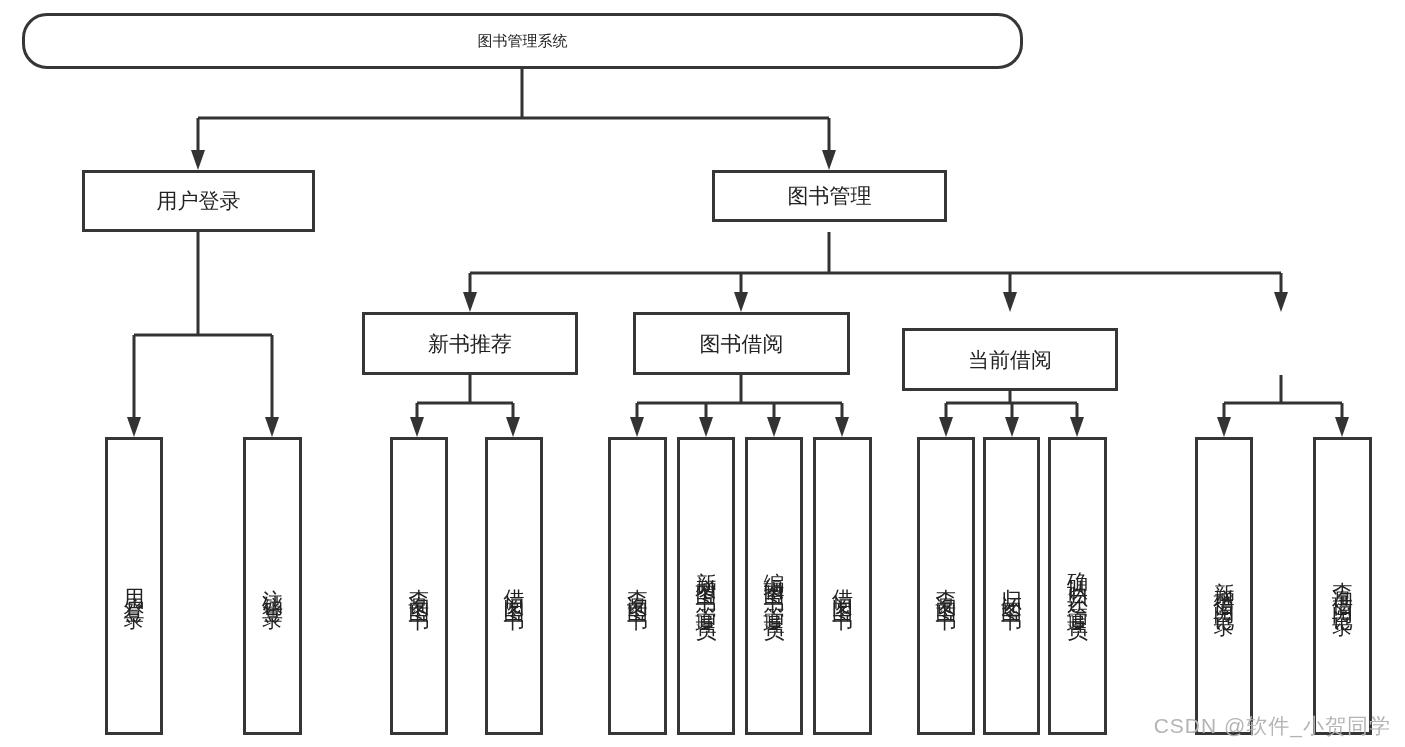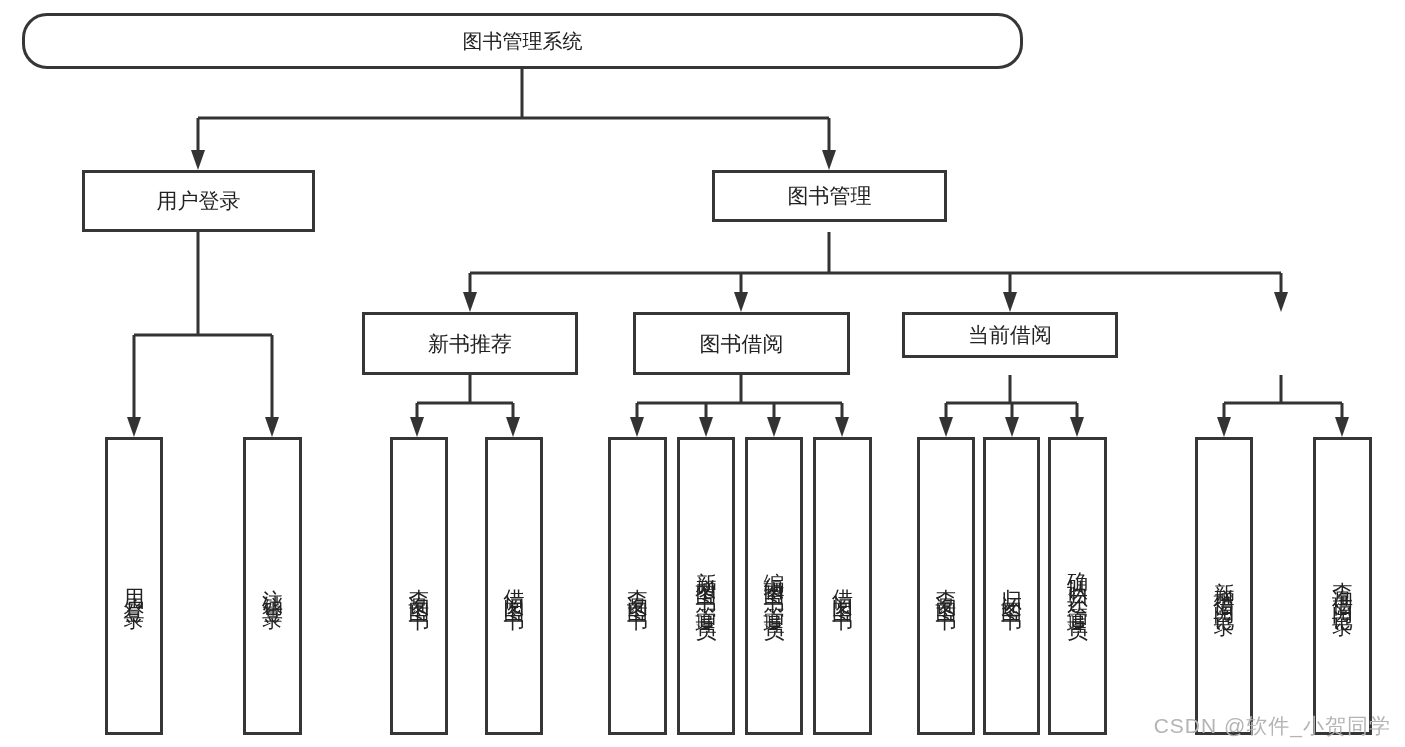--- a/index.html
+++ b/index.html
@@ -32,35 +32,35 @@
     border: 3px solid #363636;
     background: #ffffff;
     display: flex;
     align-items: center;
     justify-content: center;
     color: #222222;
     font-size: 21px;
     text-align: center;
     white-space: nowrap;
   }
-  .box.root { font-size: 20px; border-radius: 25px; }
+  .box.root { font-size: 15px; border-radius: 25px; }
   .vbox {
     writing-mode: vertical-rl;
     text-orientation: mixed;
     letter-spacing: 7px;
     white-space: normal;
     font-size: 21px;
   }
   
   .n-root   { left: 22px;   top: 13px;  width: 1001px; height: 56px; }
   .n-ulogin { left: 82px;   top: 170px; width: 233px;  height: 62px; }
   .n-bmgmt  { left: 712px;  top: 170px; width: 235px;  height: 52px; }
   .n-nbook  { left: 362px;  top: 312px; width: 216px;  height: 63px; }
   .n-bborr  { left: 633px;  top: 312px; width: 217px;  height: 63px; }
-  .n-cborr  { left: 902px;  top: 312px; width: 216px;  height: 46px; }
+  .n-cborr  { left: 902px;  top: 328px; width: 216px;  height: 63px; }
   .n-brec   { left: 1173px; top: 312px; width: 217px;  height: 63px; }
   
   .leaf { top: 437px; height: 298px; width: 58px; }
   .n-ul1 { left: 105px; }
   .n-ul2 { left: 243px; width: 59px; }
   .n-nb1 { left: 390px; }
   .n-nb2 { left: 485px; }
   .n-bb1 { left: 608px; width: 59px; }
   .n-bb2 { left: 677px; }
   .n-bb3 { left: 745px; }

